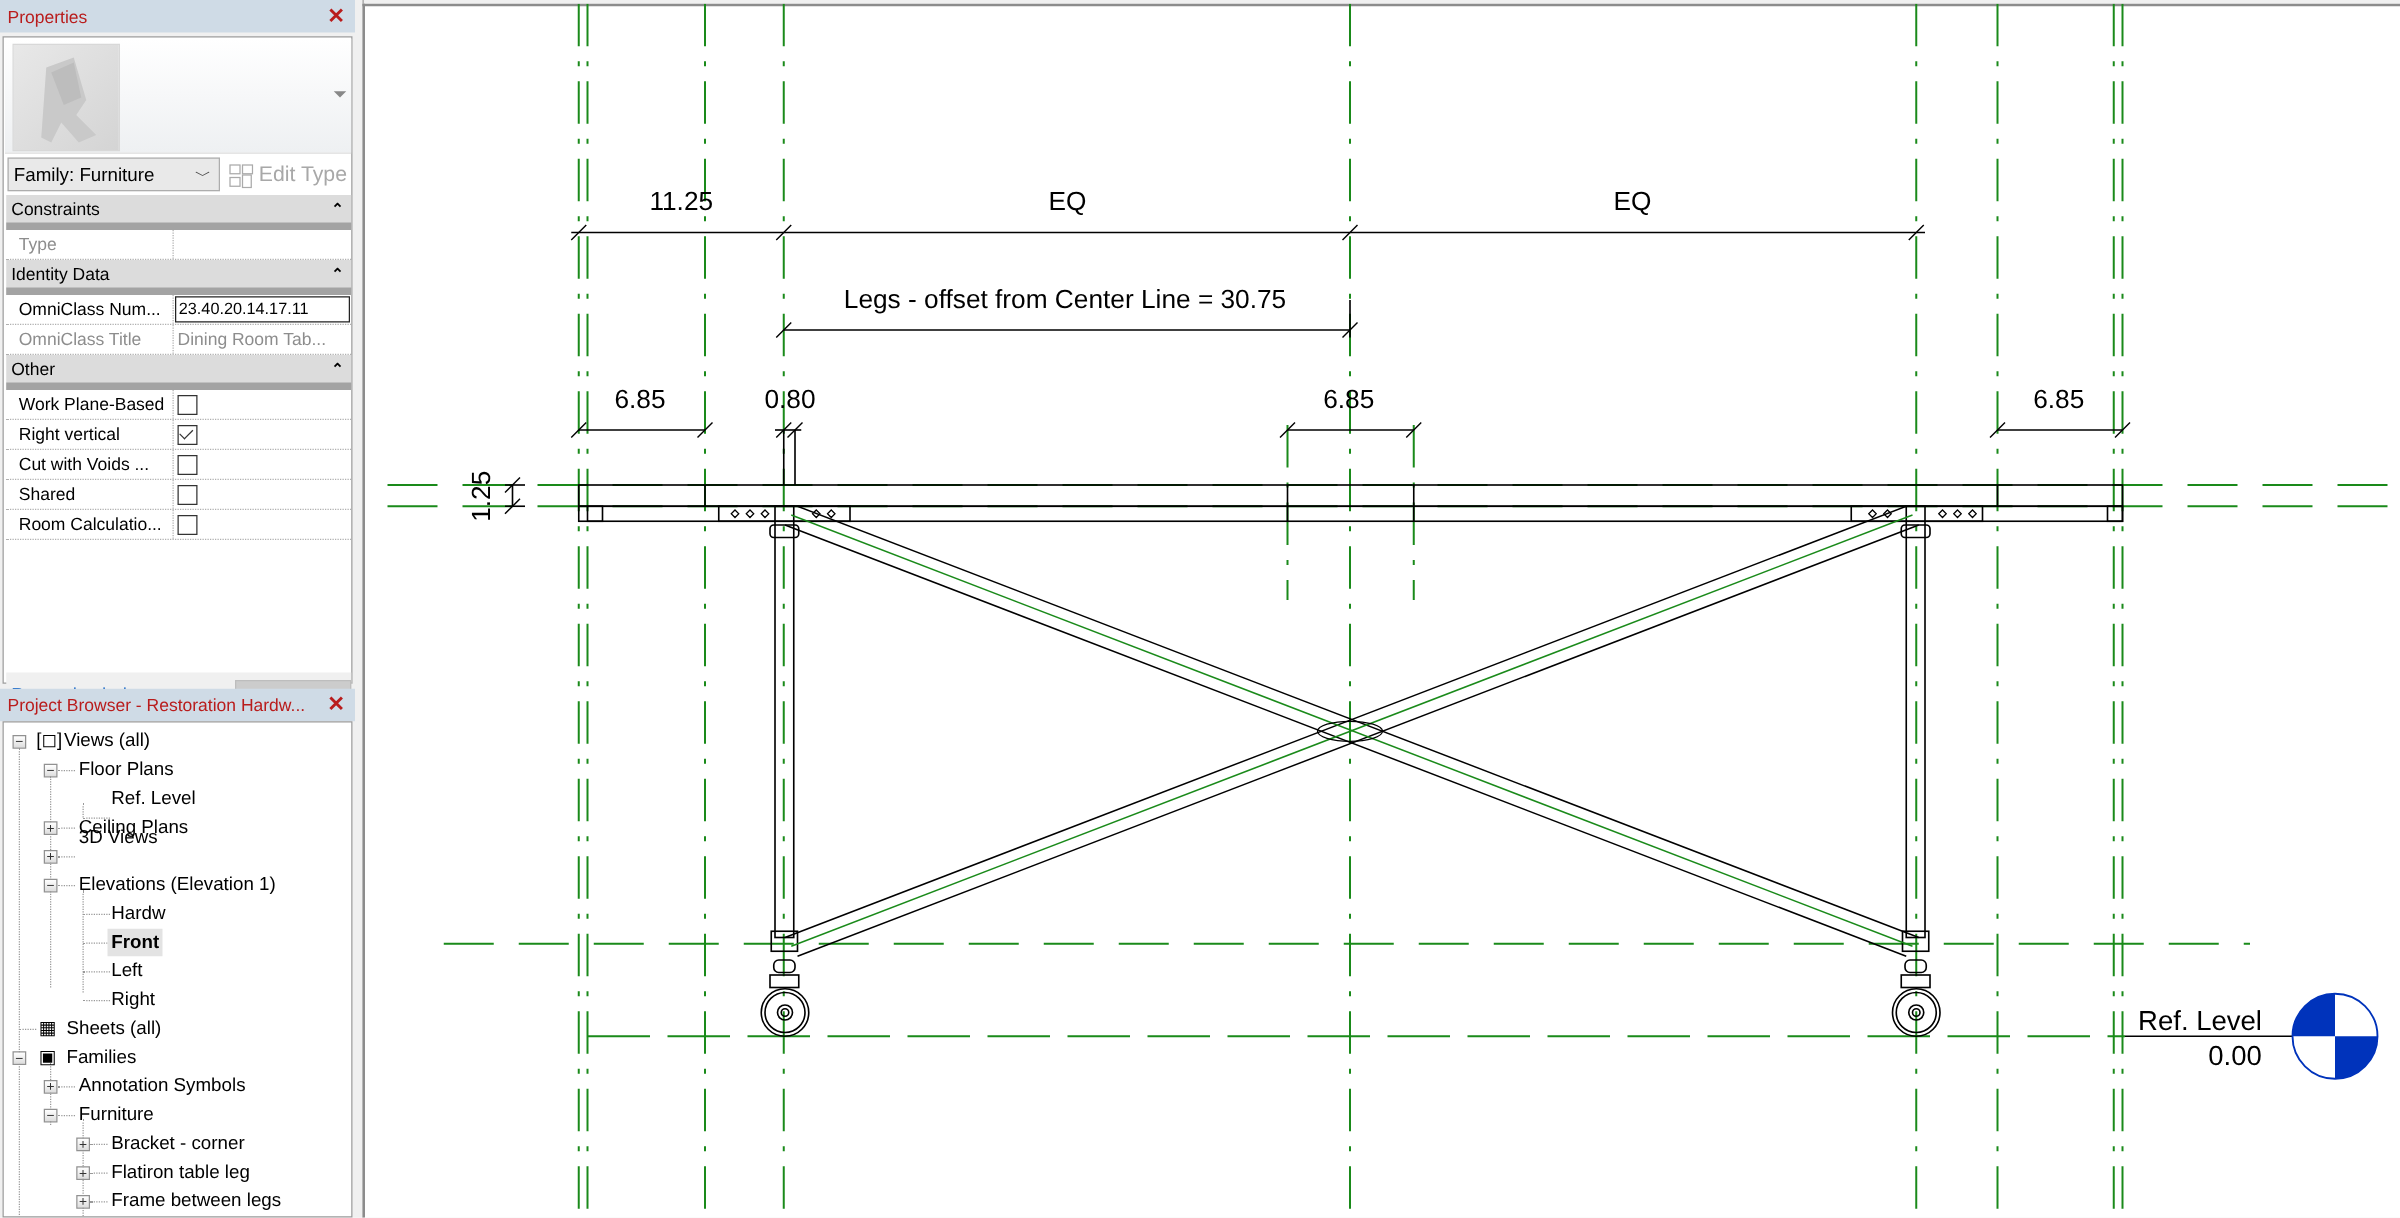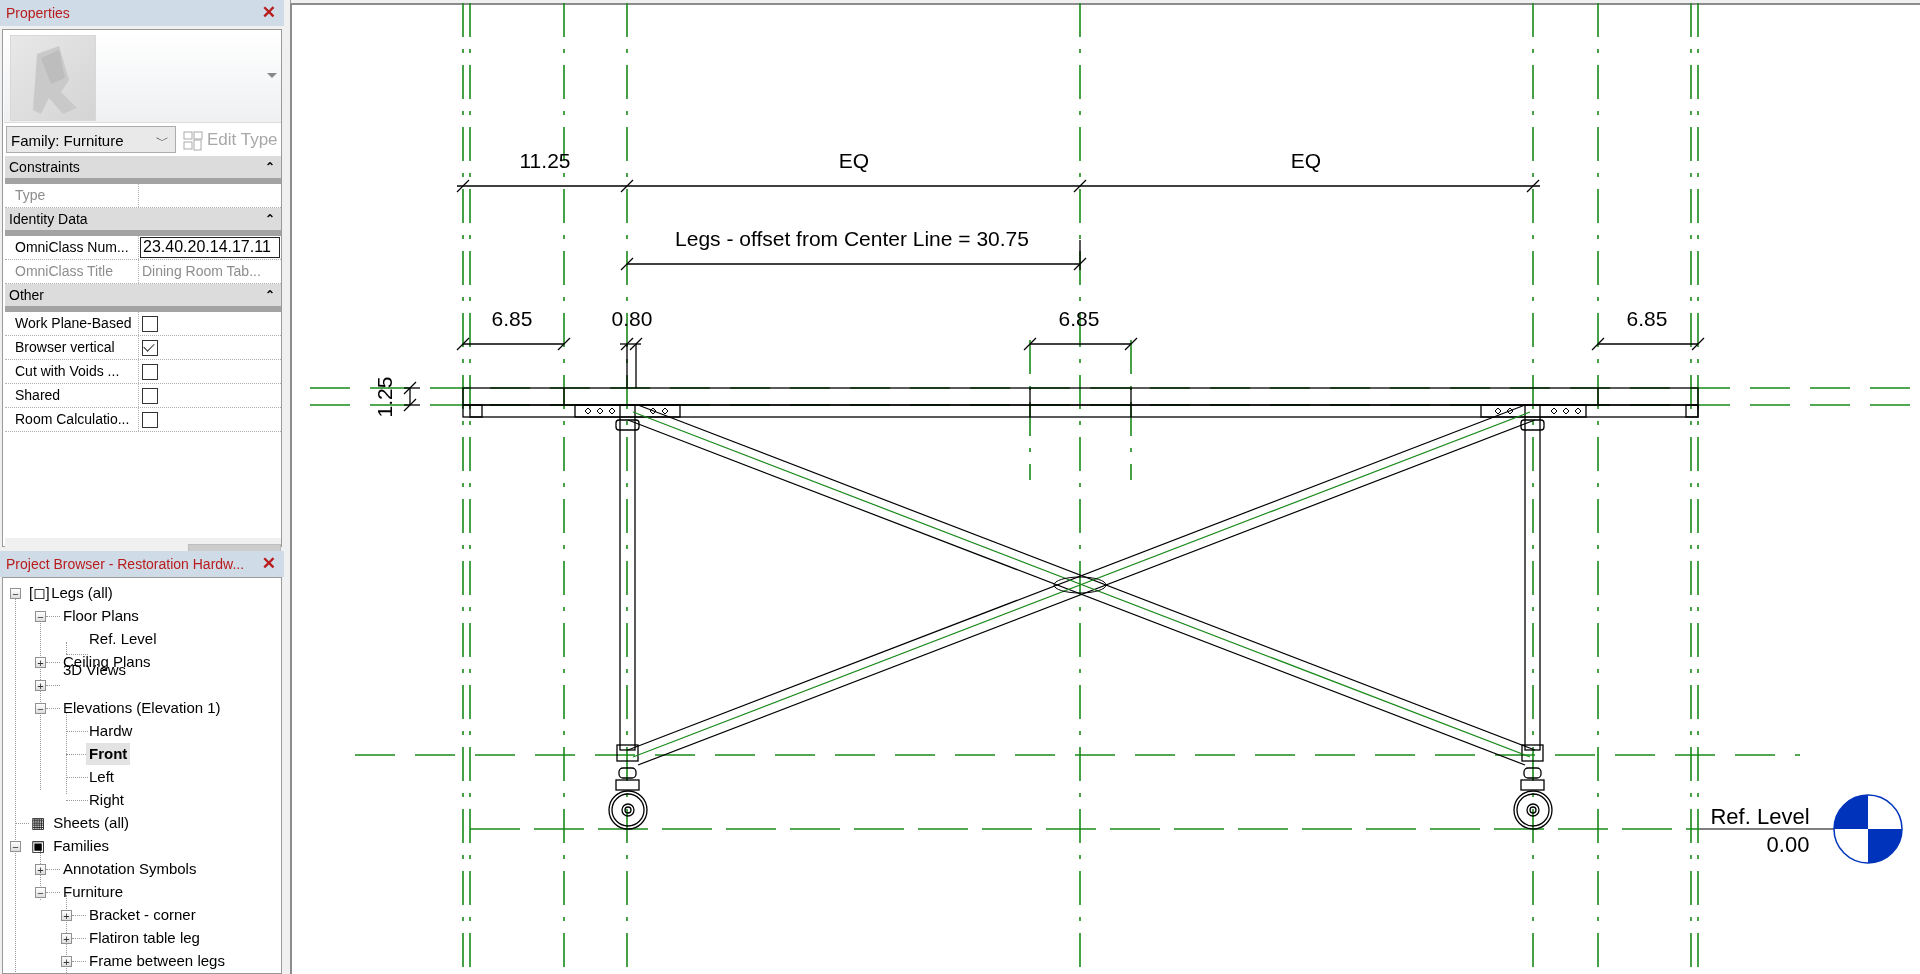--- a/index.html
+++ b/index.html
@@ -17,21 +17,21 @@
   .family-sel .chev{position:absolute;right:6px;top:0;font-size:13px;color:#444;}
   .edit-type{position:absolute;left:180px;top:96px;height:27px;line-height:27px;font-size:17px;color:#a8a8a8;}
   .edit-type svg{vertical-align:middle;margin-right:4px;}
   .grid{position:absolute;left:2px;top:126px;width:276px;}
   .grp{height:22px;background:#dcdcdc;font-size:14px;line-height:22px;padding-left:4px;position:relative;border-bottom:6px solid #a3a3a3;}
   .grp .col{position:absolute;right:6px;top:0;font-size:12px;font-weight:bold;}
   .row{height:23px;font-size:14px;line-height:23px;display:flex;border-bottom:1px dotted #b0b0b0;}
   .row .k{width:134px;padding-left:10px;box-sizing:border-box;border-right:1px dotted #b0b0b0;white-space:nowrap;overflow:hidden;}
   .row .v{flex:1;padding-left:3px;white-space:nowrap;overflow:hidden;}
   .row.dis .k,.row.dis .v{color:#8d8d8d;}
-  .row .v.input{border:1.5px solid #222;margin:1px 1px;line-height:18px;font-size:16px;padding-left:2px;}
+  .row .v.input{border:1.5px solid #222;margin:1px 1px;line-height:18px;font-size:13px;padding-left:2px;}
   .cb{display:inline-block;width:14px;height:14px;border:1px solid #333;margin-top:4px;position:relative;background:#fff;}
   .cb.on::after{content:"";position:absolute;left:3px;top:0px;width:5px;height:9px;border:solid #333;border-width:0 1.5px 1.5px 0;transform:rotate(45deg);}
   .pfoot{position:absolute;left:2px;top:508px;width:276px;height:38px;background:#f0f0f0;}
   .phelp{position:absolute;left:4px;top:10px;font-size:15px;color:#0b5fc4;text-decoration:underline;cursor:pointer;}
   .apply{position:absolute;left:183px;top:6px;width:93px;height:28px;background:#cccccc;border:1px solid #bdbdbd;color:#8d8d8d;font-size:16px;line-height:28px;text-align:center;box-sizing:border-box;}
   .browser-body{position:absolute;left:2px;top:577px;width:280px;height:397px;background:#fff;border:1px solid #9a9a9a;box-sizing:border-box;overflow:hidden;}
   .tree-item{position:absolute;font-size:15px;white-space:nowrap;height:22px;line-height:22px;}
   .tw{position:absolute;width:11px;height:11px;border:1px solid #919191;background:linear-gradient(#fff,#ddd);font-size:11px;line-height:10px;text-align:center;color:#333;box-sizing:border-box;}
   .dv{position:absolute;border-left:1px dotted #999;}
   .dh{position:absolute;border-top:1px dotted #999;}
@@ -85,21 +85,21 @@
       <div class="row dis">
           <div class="k">OmniClass Title</div>
           <div class="v">Dining Room Tab...</div>
         </div>
       <div class="grp"><span>Other</span><span class="col">⌃</span></div>
       <div class="row">
           <div class="k">Work Plane-Based</div>
           <div class="v"><span class="cb"></span></div>
         </div>
       <div class="row">
-          <div class="k">Browser vertical</div>
+          <div class="k">Right vertical</div>
           <div class="v"><span class="cb on"></span></div>
         </div>
       <div class="row">
           <div class="k">Cut with Voids ...</div>
           <div class="v"><span class="cb"></span></div>
         </div>
       <div class="row">
           <div class="k">Shared</div>
           <div class="v"><span class="cb"></span></div>
         </div>
@@ -121,21 +121,21 @@
   <div class="browser-body">
 
     <div class="dv" style="left:12px;top:20px;height:380px;"></div>
     <div class="dv" style="left:37px;top:42px;height:170px;"></div>
     <div class="dv" style="left:63px;top:64px;height:12px;"></div>
     <div class="dv" style="left:63px;top:134px;height:82px;"></div>
     <div class="dv" style="left:37px;top:272px;height:50px;"></div>
     <div class="dv" style="left:63px;top:317px;height:80px;"></div>
 
     <div class="tw" style="left:7px;top:10px;">−</div>
-    <div class="tree-item" style="left:26px;top:4px;"><span style="display:inline-block;width:18px;">[◻]</span> <span>Legs (all)</span></div>
+    <div class="tree-item" style="left:26px;top:4px;"><span style="display:inline-block;width:18px;">[◻]</span> <span>Views (all)</span></div>
 
     <div class="tw" style="left:32px;top:33px;">−</div>
     <div class="dh" style="left:43px;top:38px;width:14px;"></div>
     <div class="tree-item" style="left:60px;top:27px;"><span>Floor Plans</span></div>
 
     <div class="dh" style="left:63px;top:76px;width:22px;"></div>
     <div class="tree-item" style="left:86px;top:50px;"><span>Ref. Level</span></div>
 
     <div class="tw" style="left:32px;top:79px;">+</div>
     <div class="dh" style="left:43px;top:84px;width:14px;"></div>

